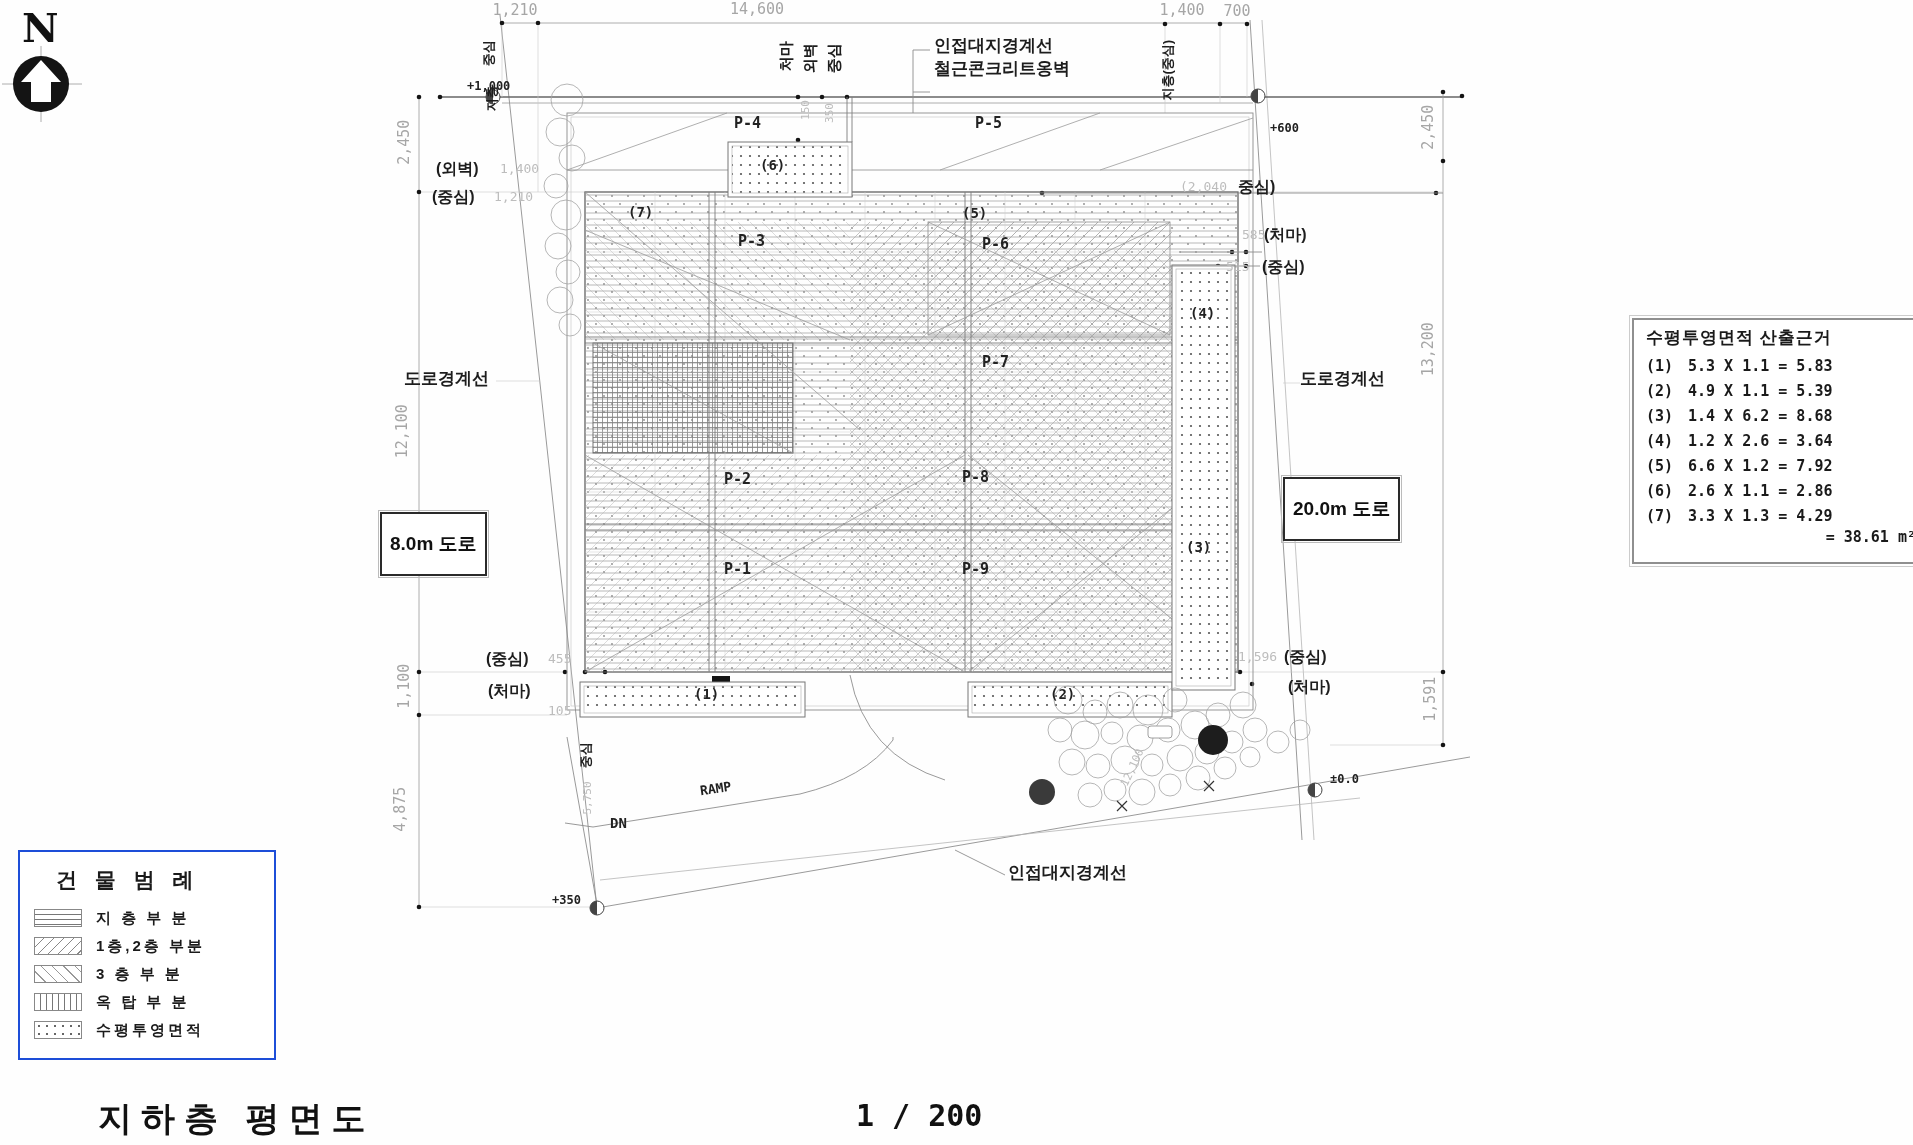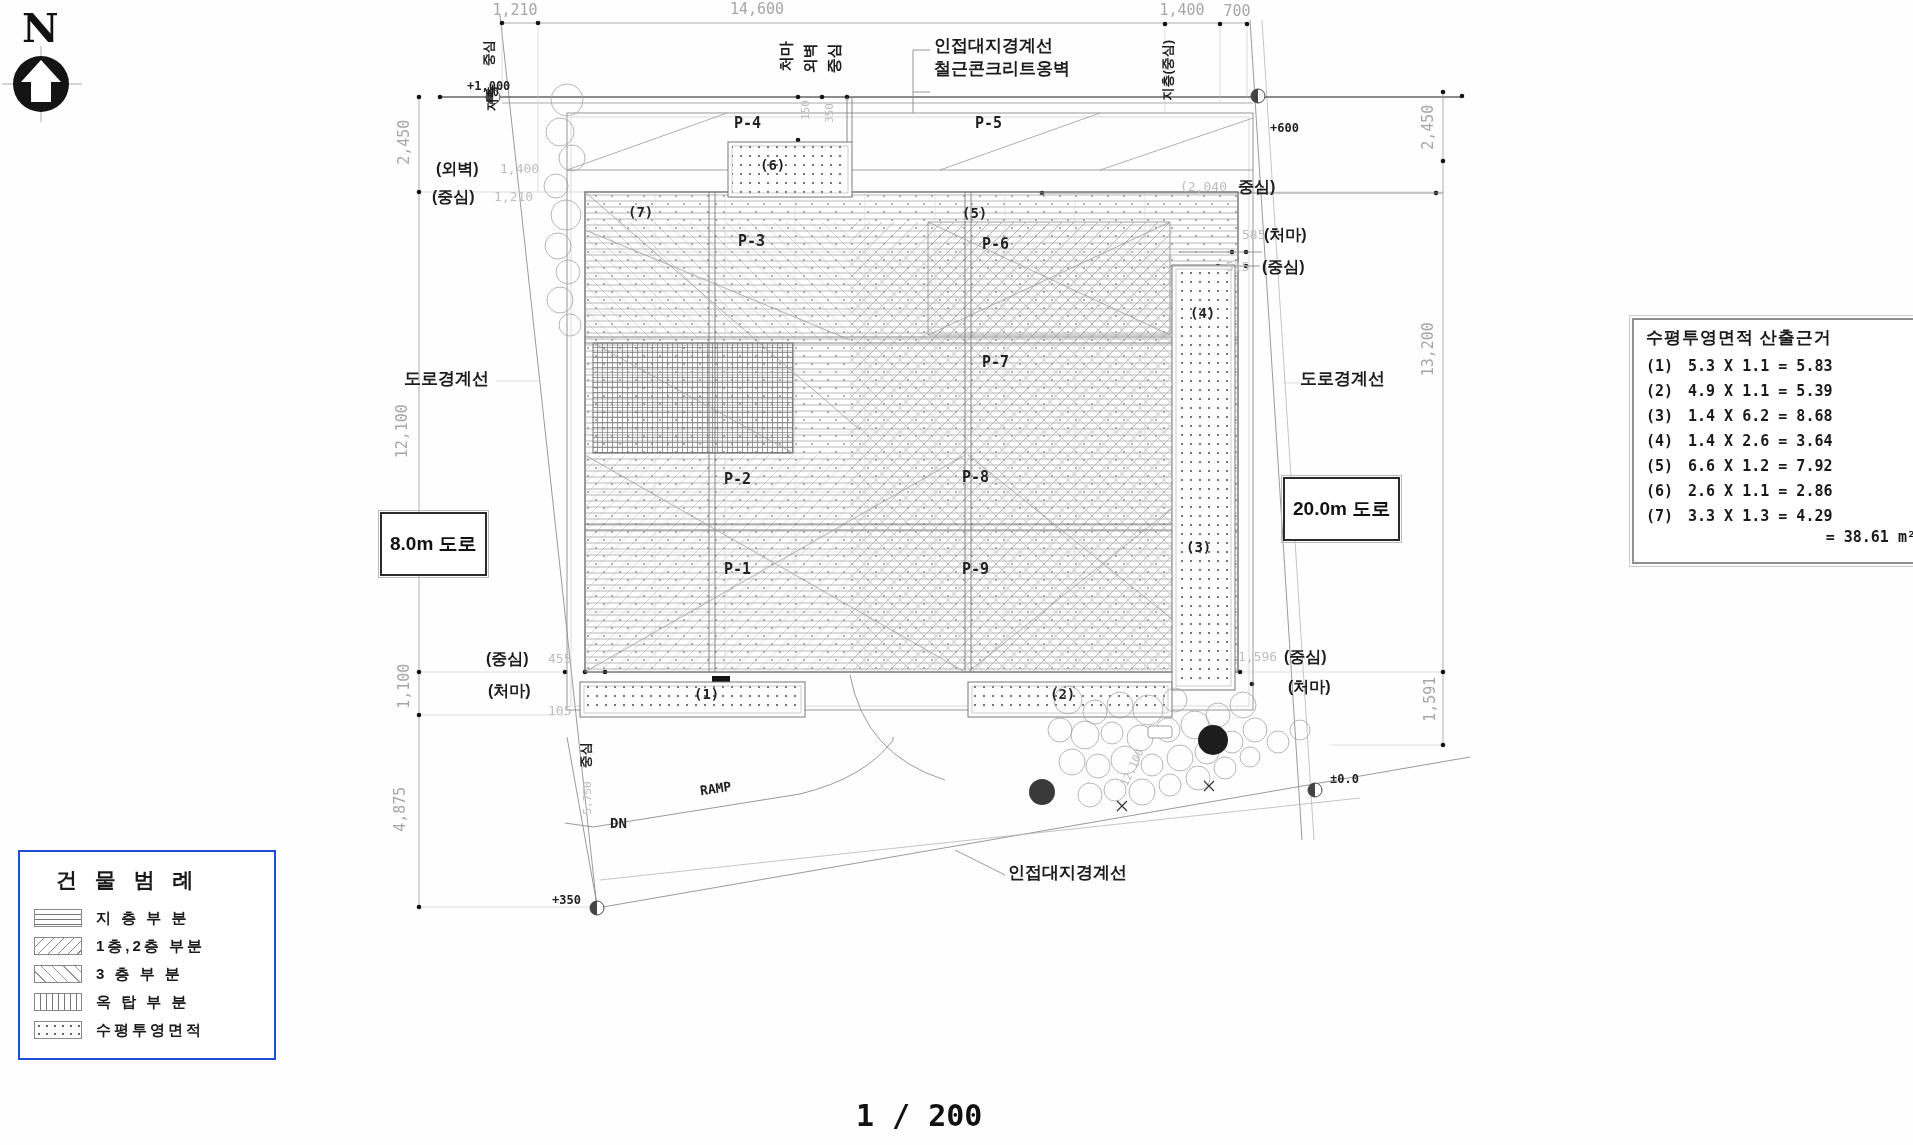--- a/index.html
+++ b/index.html
@@ -364,21 +364,21 @@
   <div class="calc-row">
     <span class="calc-no">(2)</span>
     <span>4.9 X 1.1 = 5.39</span>
       </div>
   <div class="calc-row">
     <span class="calc-no">(3)</span>
     <span>1.4 X 6.2 = 8.68</span>
       </div>
   <div class="calc-row">
     <span class="calc-no">(4)</span>
-    <span>1.4 X 2.6 = 3.64</span>
+    <span>1.2 X 2.6 = 3.64</span>
       </div>
   <div class="calc-row">
     <span class="calc-no">(5)</span>
     <span>6.6 X 1.2 = 7.92</span>
       </div>
   <div class="calc-row">
     <span class="calc-no">(6)</span>
     <span>2.6 X 1.1 = 2.86</span>
       </div>
   <div class="calc-row">
@@ -405,15 +405,16 @@
   <div class="legend-item">
     <span class="sw sw-v"></span>
     <span class="legend-label">옥 탑 부 분</span>
       </div>
   <div class="legend-item">
     <span class="sw sw-dot"></span>
     <span class="legend-label">수평투영면적</span>
       </div>
 </div>
 
+<div class="sheet-title">지하층 평면도</div>
 <div class="sheet-scale">1 / 200</div>
 
 </div>
 
 </body></html>

